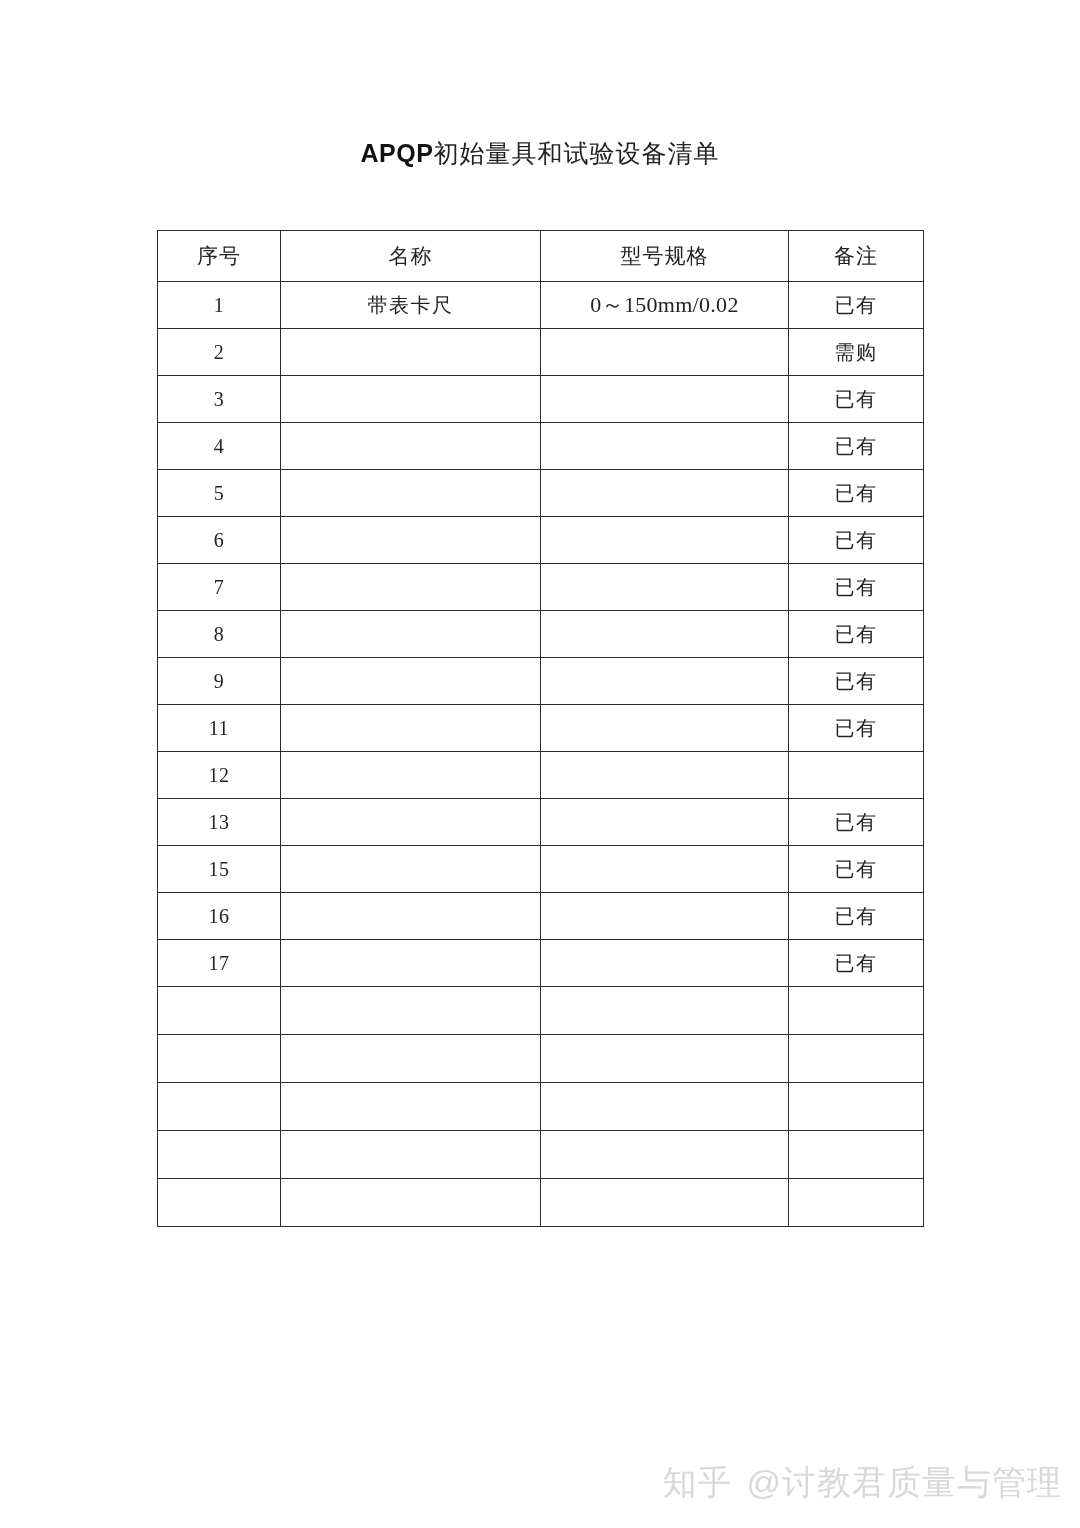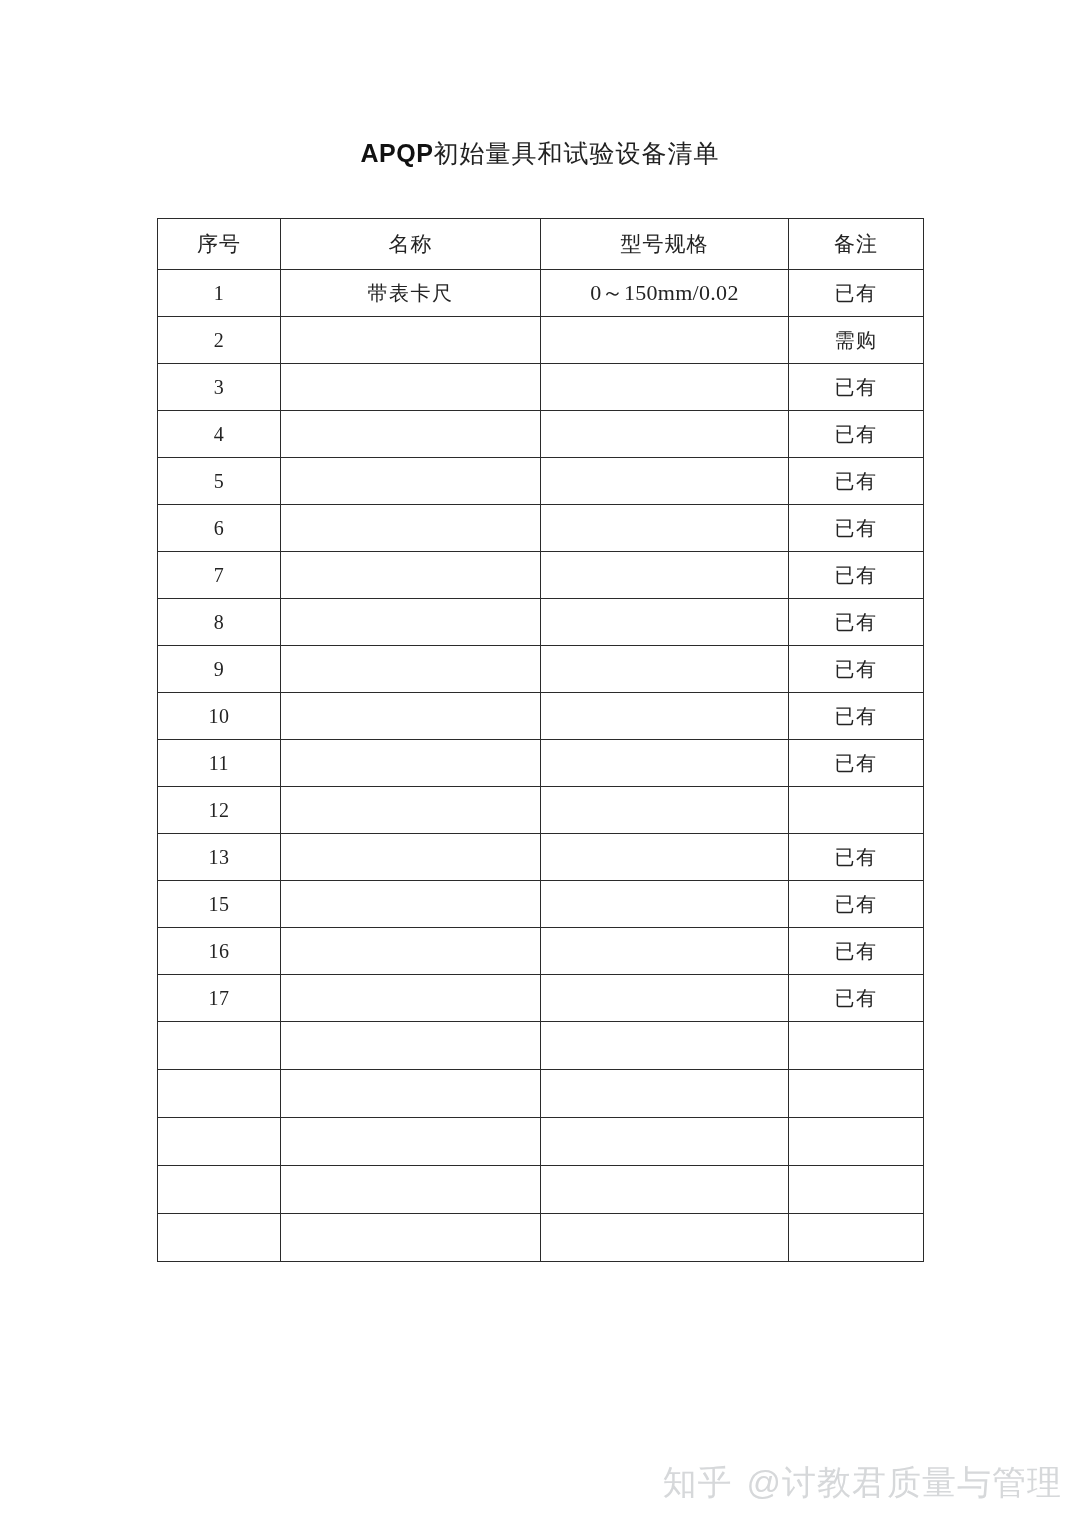--- a/index.html
+++ b/index.html
@@ -46,21 +46,21 @@
     font-weight: normal;
     color: #222222;
     margin-left: 0;
     letter-spacing: 1px;
   }
 
   
   .equip-table {
     position: absolute;
     left: 157px;
-    top: 218px;
+    top: 230px;
     width: 766px;
     border-collapse: collapse;
     table-layout: fixed;
   }
   .equip-table col.c-no    { width: 123px; }
   .equip-table col.c-name  { width: 260px; }
   .equip-table col.c-model { width: 248px; }
   .equip-table col.c-note  { width: 135px; }
 
   .equip-table th,
@@ -198,26 +198,20 @@
           <td class="cell-model"></td>
           <td class="cell-note">已有</td>
         </tr>
         <tr>
           <td class="cell-no">9</td>
           <td class="cell-name"></td>
           <td class="cell-model"></td>
           <td class="cell-note">已有</td>
         </tr>
         <tr>
-          <td class="cell-no">10</td>
-          <td class="cell-name"></td>
-          <td class="cell-model"></td>
-          <td class="cell-note">已有</td>
-        </tr>
-        <tr>
           <td class="cell-no">11</td>
           <td class="cell-name"></td>
           <td class="cell-model"></td>
           <td class="cell-note">已有</td>
         </tr>
         <tr>
           <td class="cell-no">12</td>
           <td class="cell-name"></td>
           <td class="cell-model"></td>
           <td class="cell-note"></td>

